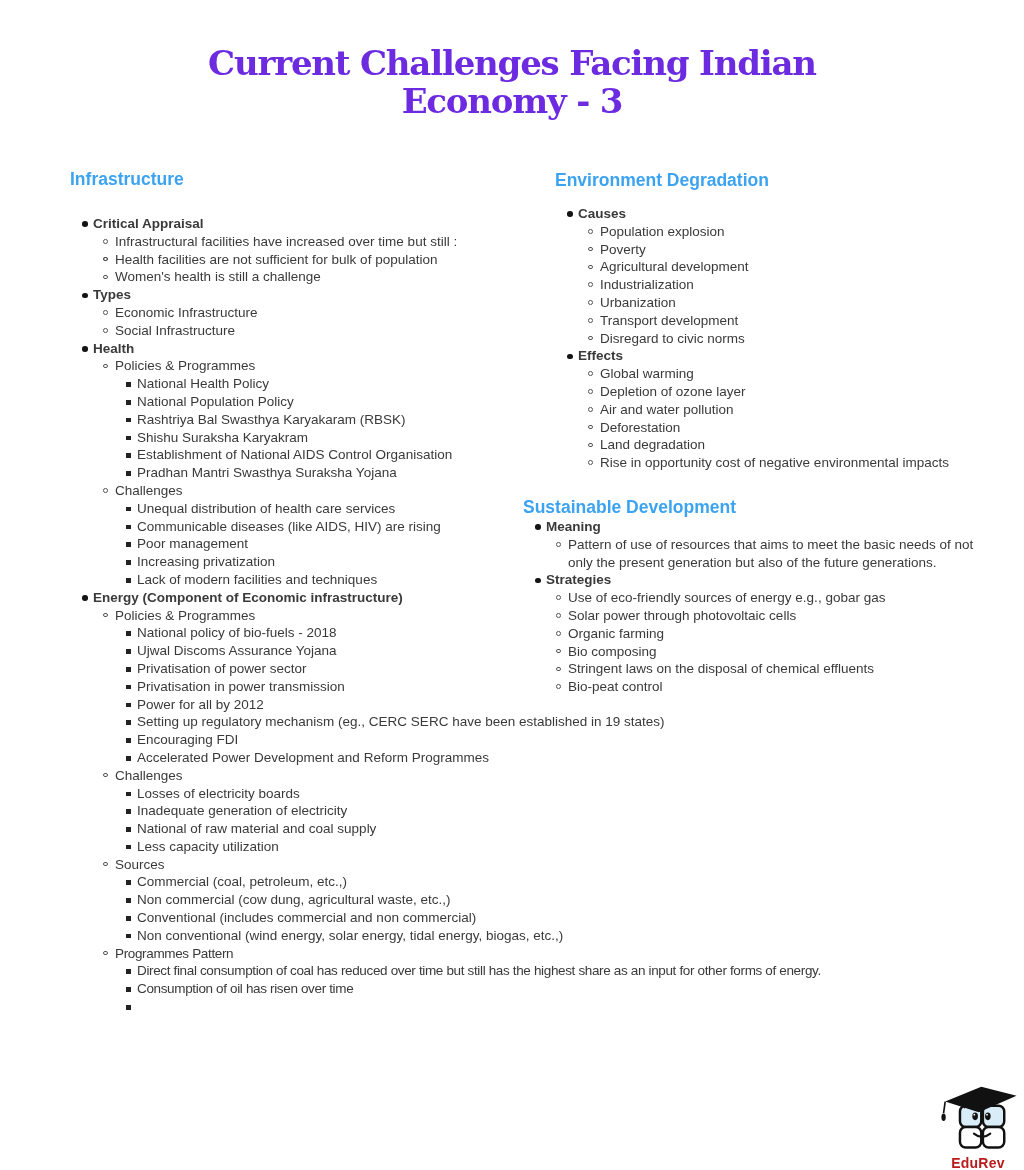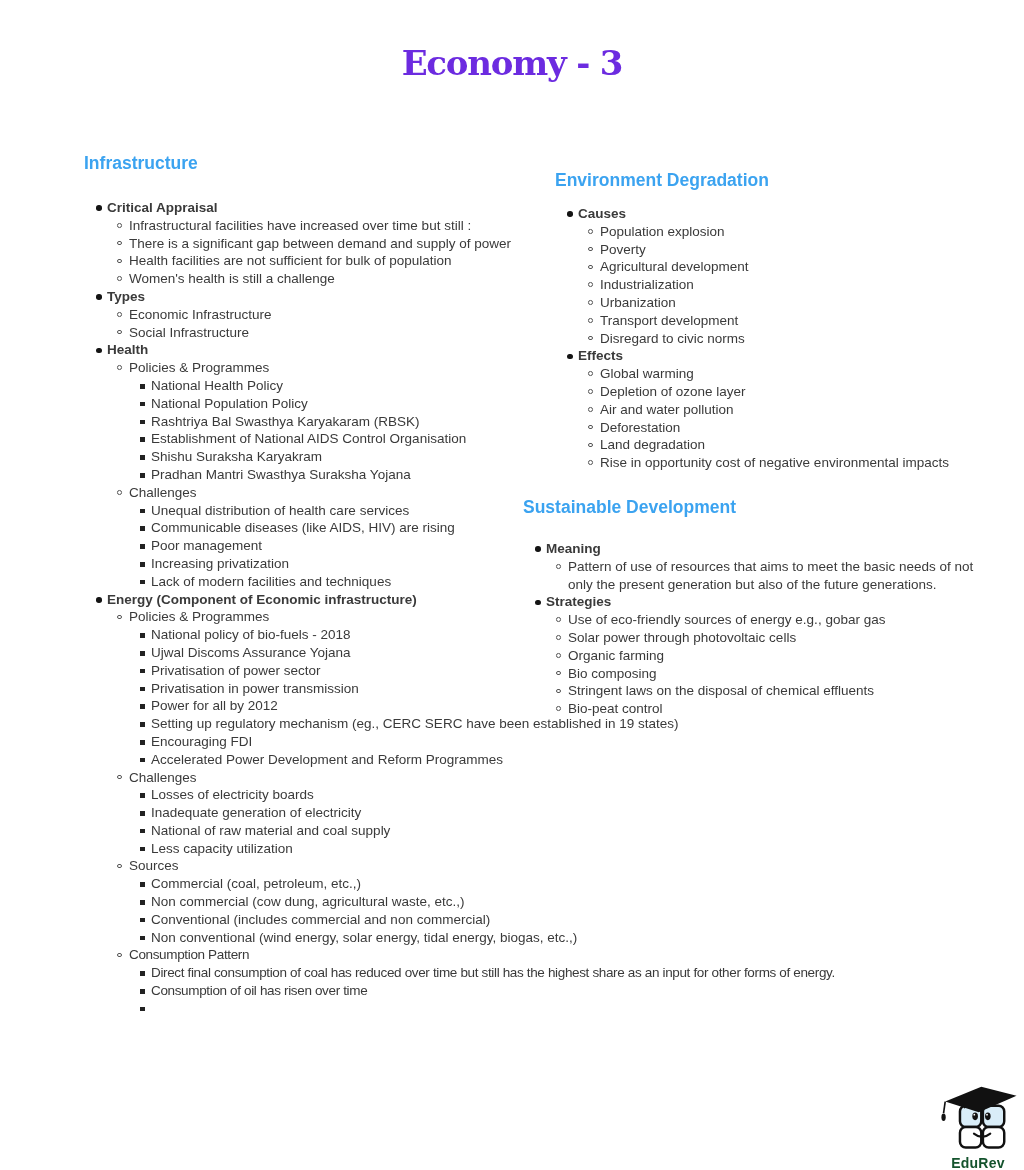--- a/index.html
+++ b/index.html
@@ -19,32 +19,32 @@
     position:absolute;top:44px;left:0;width:1024px;
     text-align:center;
     font-family:"DejaVu Serif","Liberation Serif",serif;
     font-weight:700;
     font-size:34px;
     line-height:38px;
     letter-spacing:-1.2px;
     color:var(--title-color);
   }
   .section{position:absolute;}
-  .sec-infrastructure{left:70px;top:152px;width:920px;margin-left:14px;}
+  .sec-infrastructure{left:70px;top:168px;width:920px;}
   .sec-environment{left:555px;top:169px;width:455px;}
   .sec-sustainable{left:523px;top:496px;width:472px;}
   .section h2{
     font-size:17.5px;
     font-weight:700;
     color:var(--heading-color);
     line-height:22px;
   }
   .sec-infrastructure ul{margin-top:25px;}
   .sec-environment ul{margin-top:14px;}
-  .sec-sustainable ul{margin-top:22px;}
+  .sec-sustainable ul{margin-top:0;}
   ul.outline{list-style:none;}
   ul.outline li{
     position:relative;
     font-size:13.5px;
     line-height:17.8px;
     color:var(--body-color);
   }
   li.b{font-weight:700;color:var(--bold-color);}
   li.narrow{letter-spacing:-0.35px;}
   .marker{position:absolute;display:block;}
@@ -52,49 +52,50 @@
   li.lv1 .marker{left:12px;top:6.4px;width:5.6px;height:5.6px;background:var(--bold-color);border-radius:50%;}
   li.lv2{padding-left:45px;}
   li.lv2 .marker{left:33px;top:6.2px;width:4.6px;height:4.6px;border:1.3px solid #555;border-radius:50%;background:transparent;}
   li.lv3{padding-left:67px;}
   li.lv3 .marker{left:56px;top:7px;width:4.6px;height:4.6px;background:#222;}
   .logo{
     position:absolute;left:934px;top:1086px;width:88px;
     text-align:center;cursor:pointer;
   }
   .logo-label{
-    font-size:14px;font-weight:700;color:#14532d;margin-top:1px;
+    font-size:14px;font-weight:700;color:#b91c1c;margin-top:1px;
     letter-spacing:0.2px;
   }
 </style>
 </head>
 <body>
 
 <div class="title">
+  <div>Current Challenges Facing Indian</div>
   <div>Economy - 3</div>
 </div>
 
 <div class="section sec-infrastructure">
   <h2>Infrastructure</h2>
   <ul class="outline">
       <li class="lv1 b"><span class="marker"></span><span>Critical Appraisal</span></li>
       <li class="lv2"><span class="marker"></span><span>Infrastructural facilities have increased over time but still :</span></li>
-      <li class="lv2"><span class="marker"></span><span>There is a significant gap between demand and supply of power</span></li>
+      <li class="lv2"><span class="marker"></span></li>
       <li class="lv2"><span class="marker"></span><span>Health facilities are not sufficient for bulk of population</span></li>
       <li class="lv2"><span class="marker"></span><span>Women's health is still a challenge</span></li>
       <li class="lv1 b"><span class="marker"></span><span>Types</span></li>
       <li class="lv2"><span class="marker"></span><span>Economic Infrastructure</span></li>
       <li class="lv2"><span class="marker"></span><span>Social Infrastructure</span></li>
       <li class="lv1 b"><span class="marker"></span><span>Health</span></li>
       <li class="lv2"><span class="marker"></span><span>Policies &amp; Programmes</span></li>
       <li class="lv3"><span class="marker"></span><span>National Health Policy</span></li>
       <li class="lv3"><span class="marker"></span><span>National Population Policy</span></li>
       <li class="lv3"><span class="marker"></span><span>Rashtriya Bal Swasthya Karyakaram (RBSK)</span></li>
+      <li class="lv3"><span class="marker"></span><span>Shishu Suraksha Karyakram</span></li>
       <li class="lv3"><span class="marker"></span><span>Establishment of National AIDS Control Organisation</span></li>
-      <li class="lv3"><span class="marker"></span><span>Shishu Suraksha Karyakram</span></li>
       <li class="lv3"><span class="marker"></span><span>Pradhan Mantri Swasthya Suraksha Yojana</span></li>
       <li class="lv2"><span class="marker"></span><span>Challenges</span></li>
       <li class="lv3"><span class="marker"></span><span>Unequal distribution of health care services</span></li>
       <li class="lv3"><span class="marker"></span><span>Communicable diseases (like AIDS, HIV) are rising</span></li>
       <li class="lv3"><span class="marker"></span><span>Poor management</span></li>
       <li class="lv3"><span class="marker"></span><span>Increasing privatization</span></li>
       <li class="lv3"><span class="marker"></span><span>Lack of modern facilities and techniques</span></li>
       <li class="lv1 b"><span class="marker"></span><span>Energy (Component of Economic infrastructure)</span></li>
       <li class="lv2"><span class="marker"></span><span>Policies &amp; Programmes</span></li>
       <li class="lv3"><span class="marker"></span><span>National policy of bio-fuels - 2018</span></li>
@@ -108,21 +109,21 @@
       <li class="lv2"><span class="marker"></span><span>Challenges</span></li>
       <li class="lv3"><span class="marker"></span><span>Losses of electricity boards</span></li>
       <li class="lv3"><span class="marker"></span><span>Inadequate generation of electricity</span></li>
       <li class="lv3"><span class="marker"></span><span>National of raw material and coal supply</span></li>
       <li class="lv3"><span class="marker"></span><span>Less capacity utilization</span></li>
       <li class="lv2"><span class="marker"></span><span>Sources</span></li>
       <li class="lv3"><span class="marker"></span><span>Commercial (coal, petroleum, etc.,)</span></li>
       <li class="lv3"><span class="marker"></span><span>Non commercial (cow dung, agricultural waste, etc.,)</span></li>
       <li class="lv3"><span class="marker"></span><span>Conventional (includes commercial and non commercial)</span></li>
       <li class="lv3"><span class="marker"></span><span>Non conventional (wind energy, solar energy, tidal energy, biogas, etc.,)</span></li>
-      <li class="lv2 narrow"><span class="marker"></span><span>Consumption Pattern</span></li>
+      <li class="lv2 narrow"><span class="marker"></span><span>Programmes Pattern</span></li>
       <li class="lv3 narrow"><span class="marker"></span><span>Direct final consumption of coal has reduced over time but still has the highest share as an input for other forms of energy.</span></li>
       <li class="lv3 narrow"><span class="marker"></span><span>Consumption of oil has risen over time</span></li>
       <li class="lv3 narrow"><span class="marker"></span></li>
     </ul>
 </div>
 
 <div class="section sec-environment">
   <h2>Environment Degradation</h2>
   <ul class="outline">
       <li class="lv1 b"><span class="marker"></span><span>Causes</span></li>

